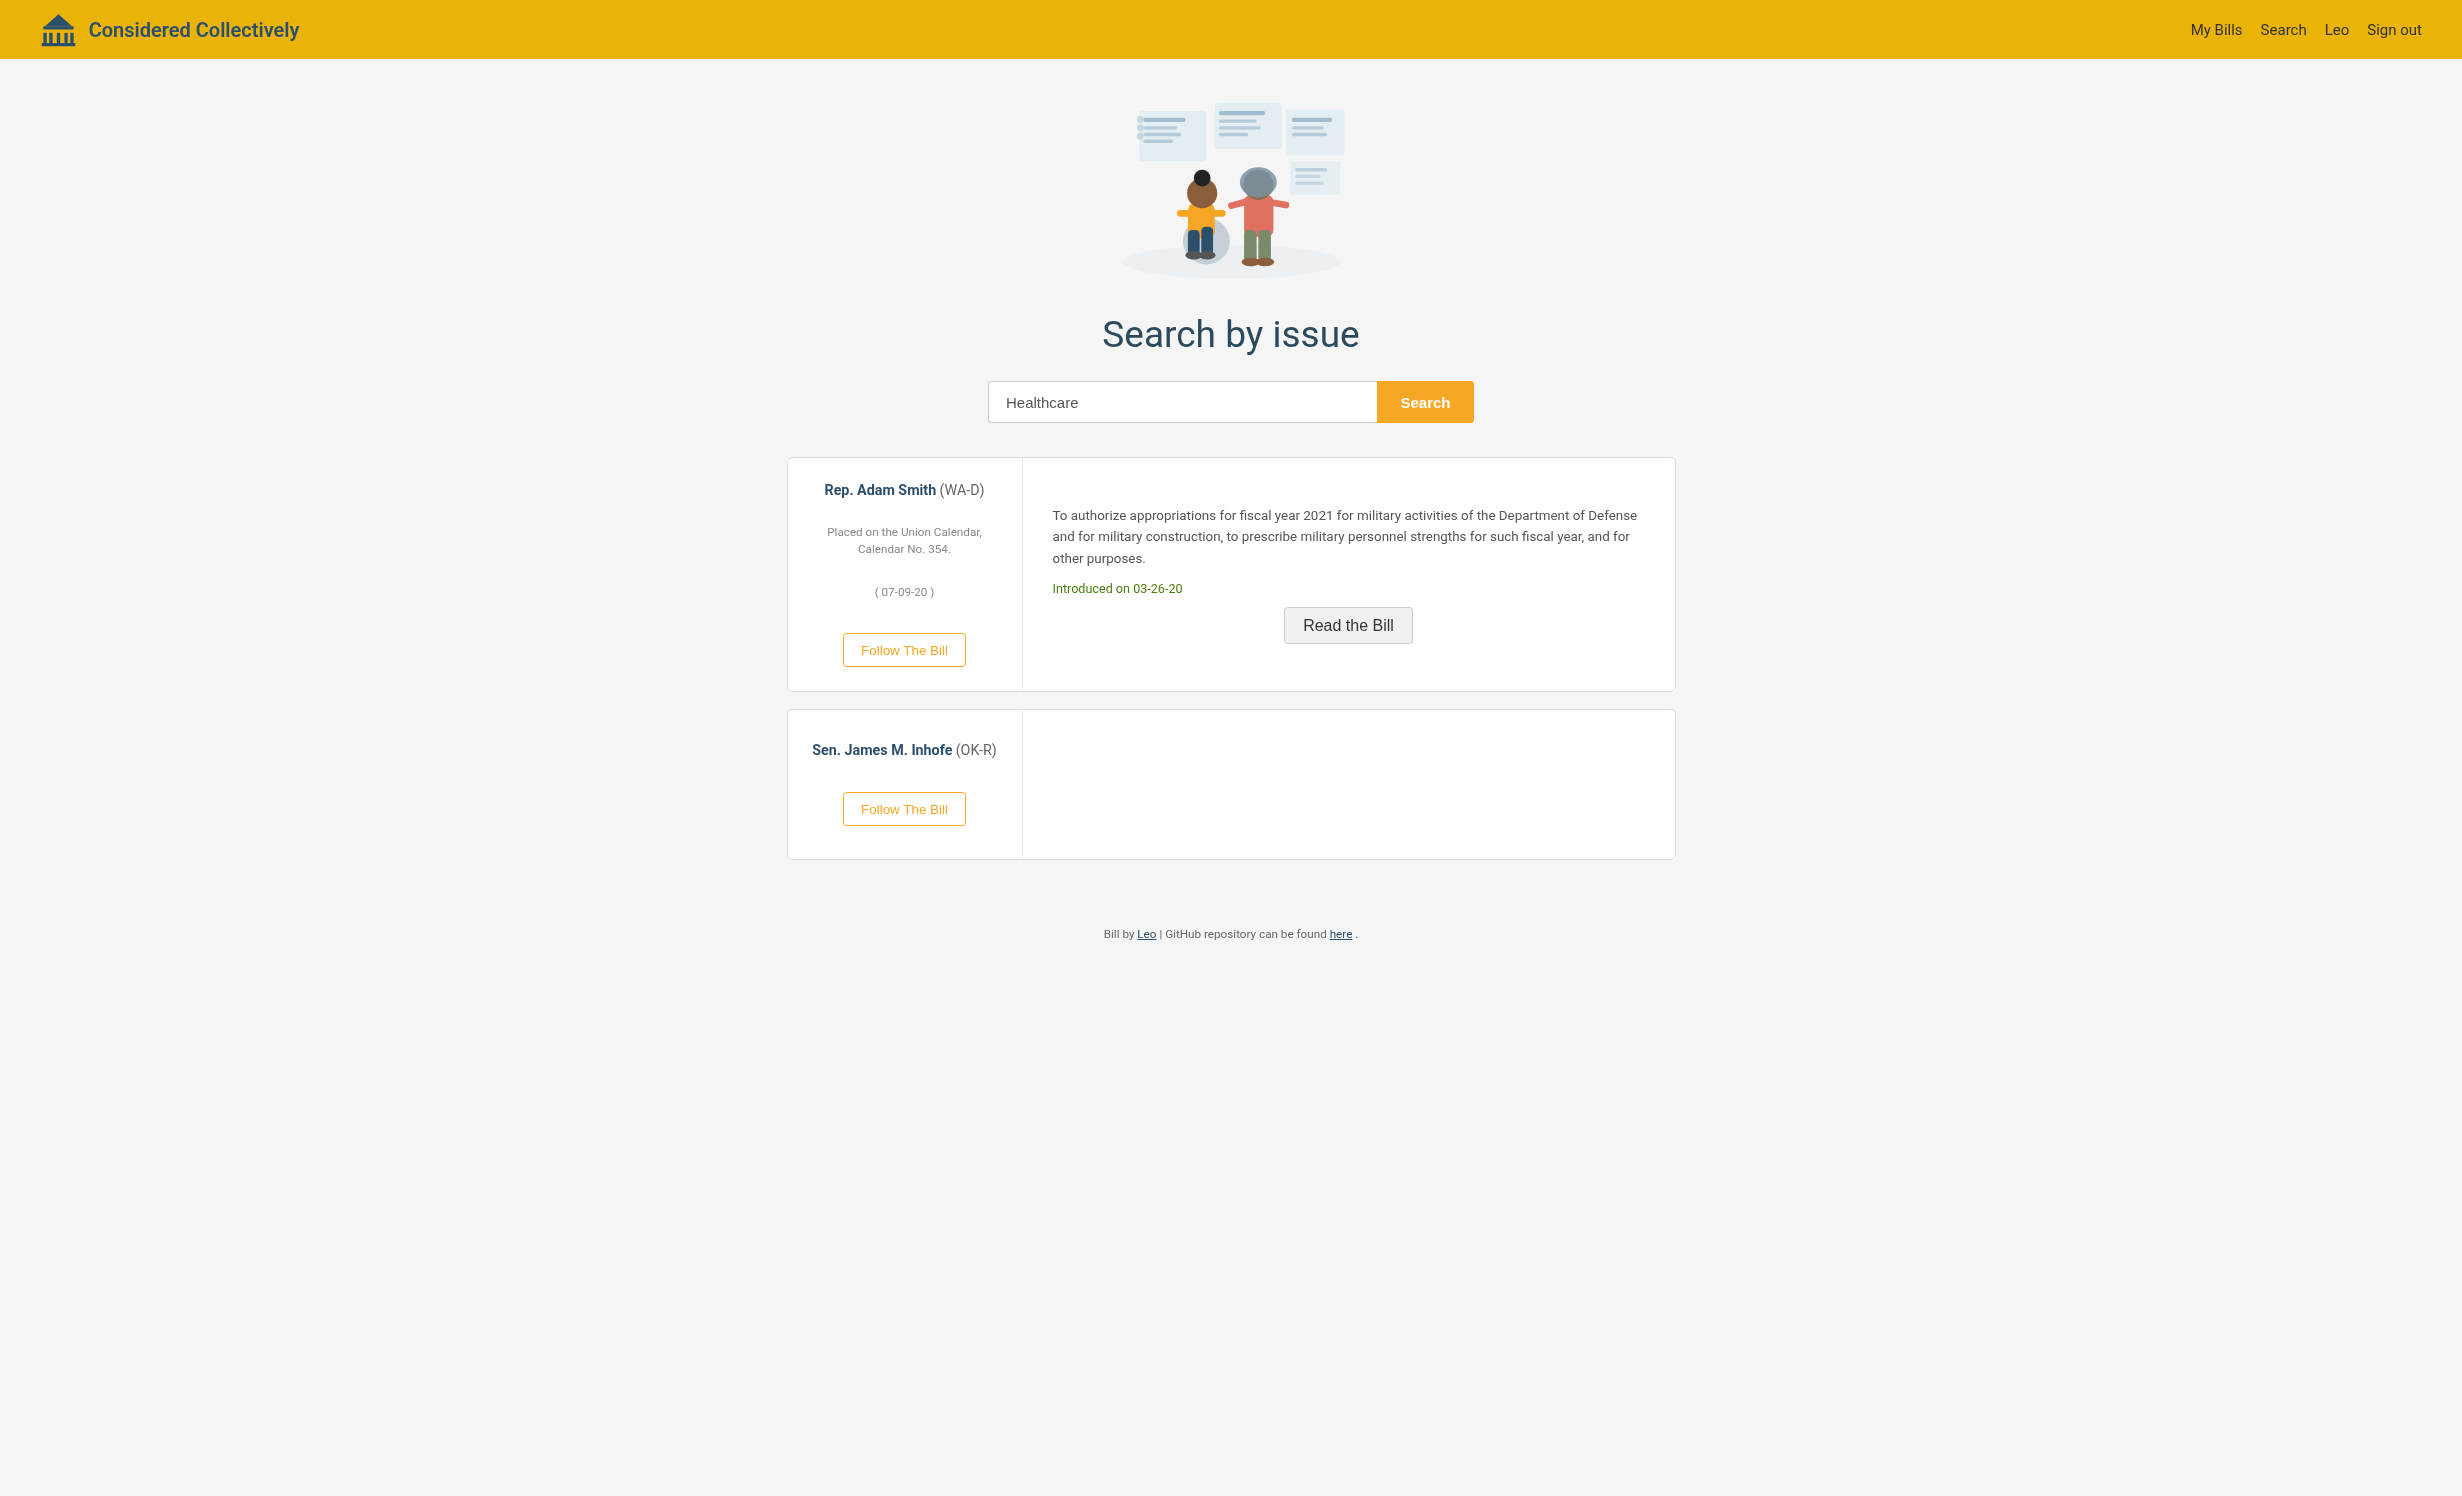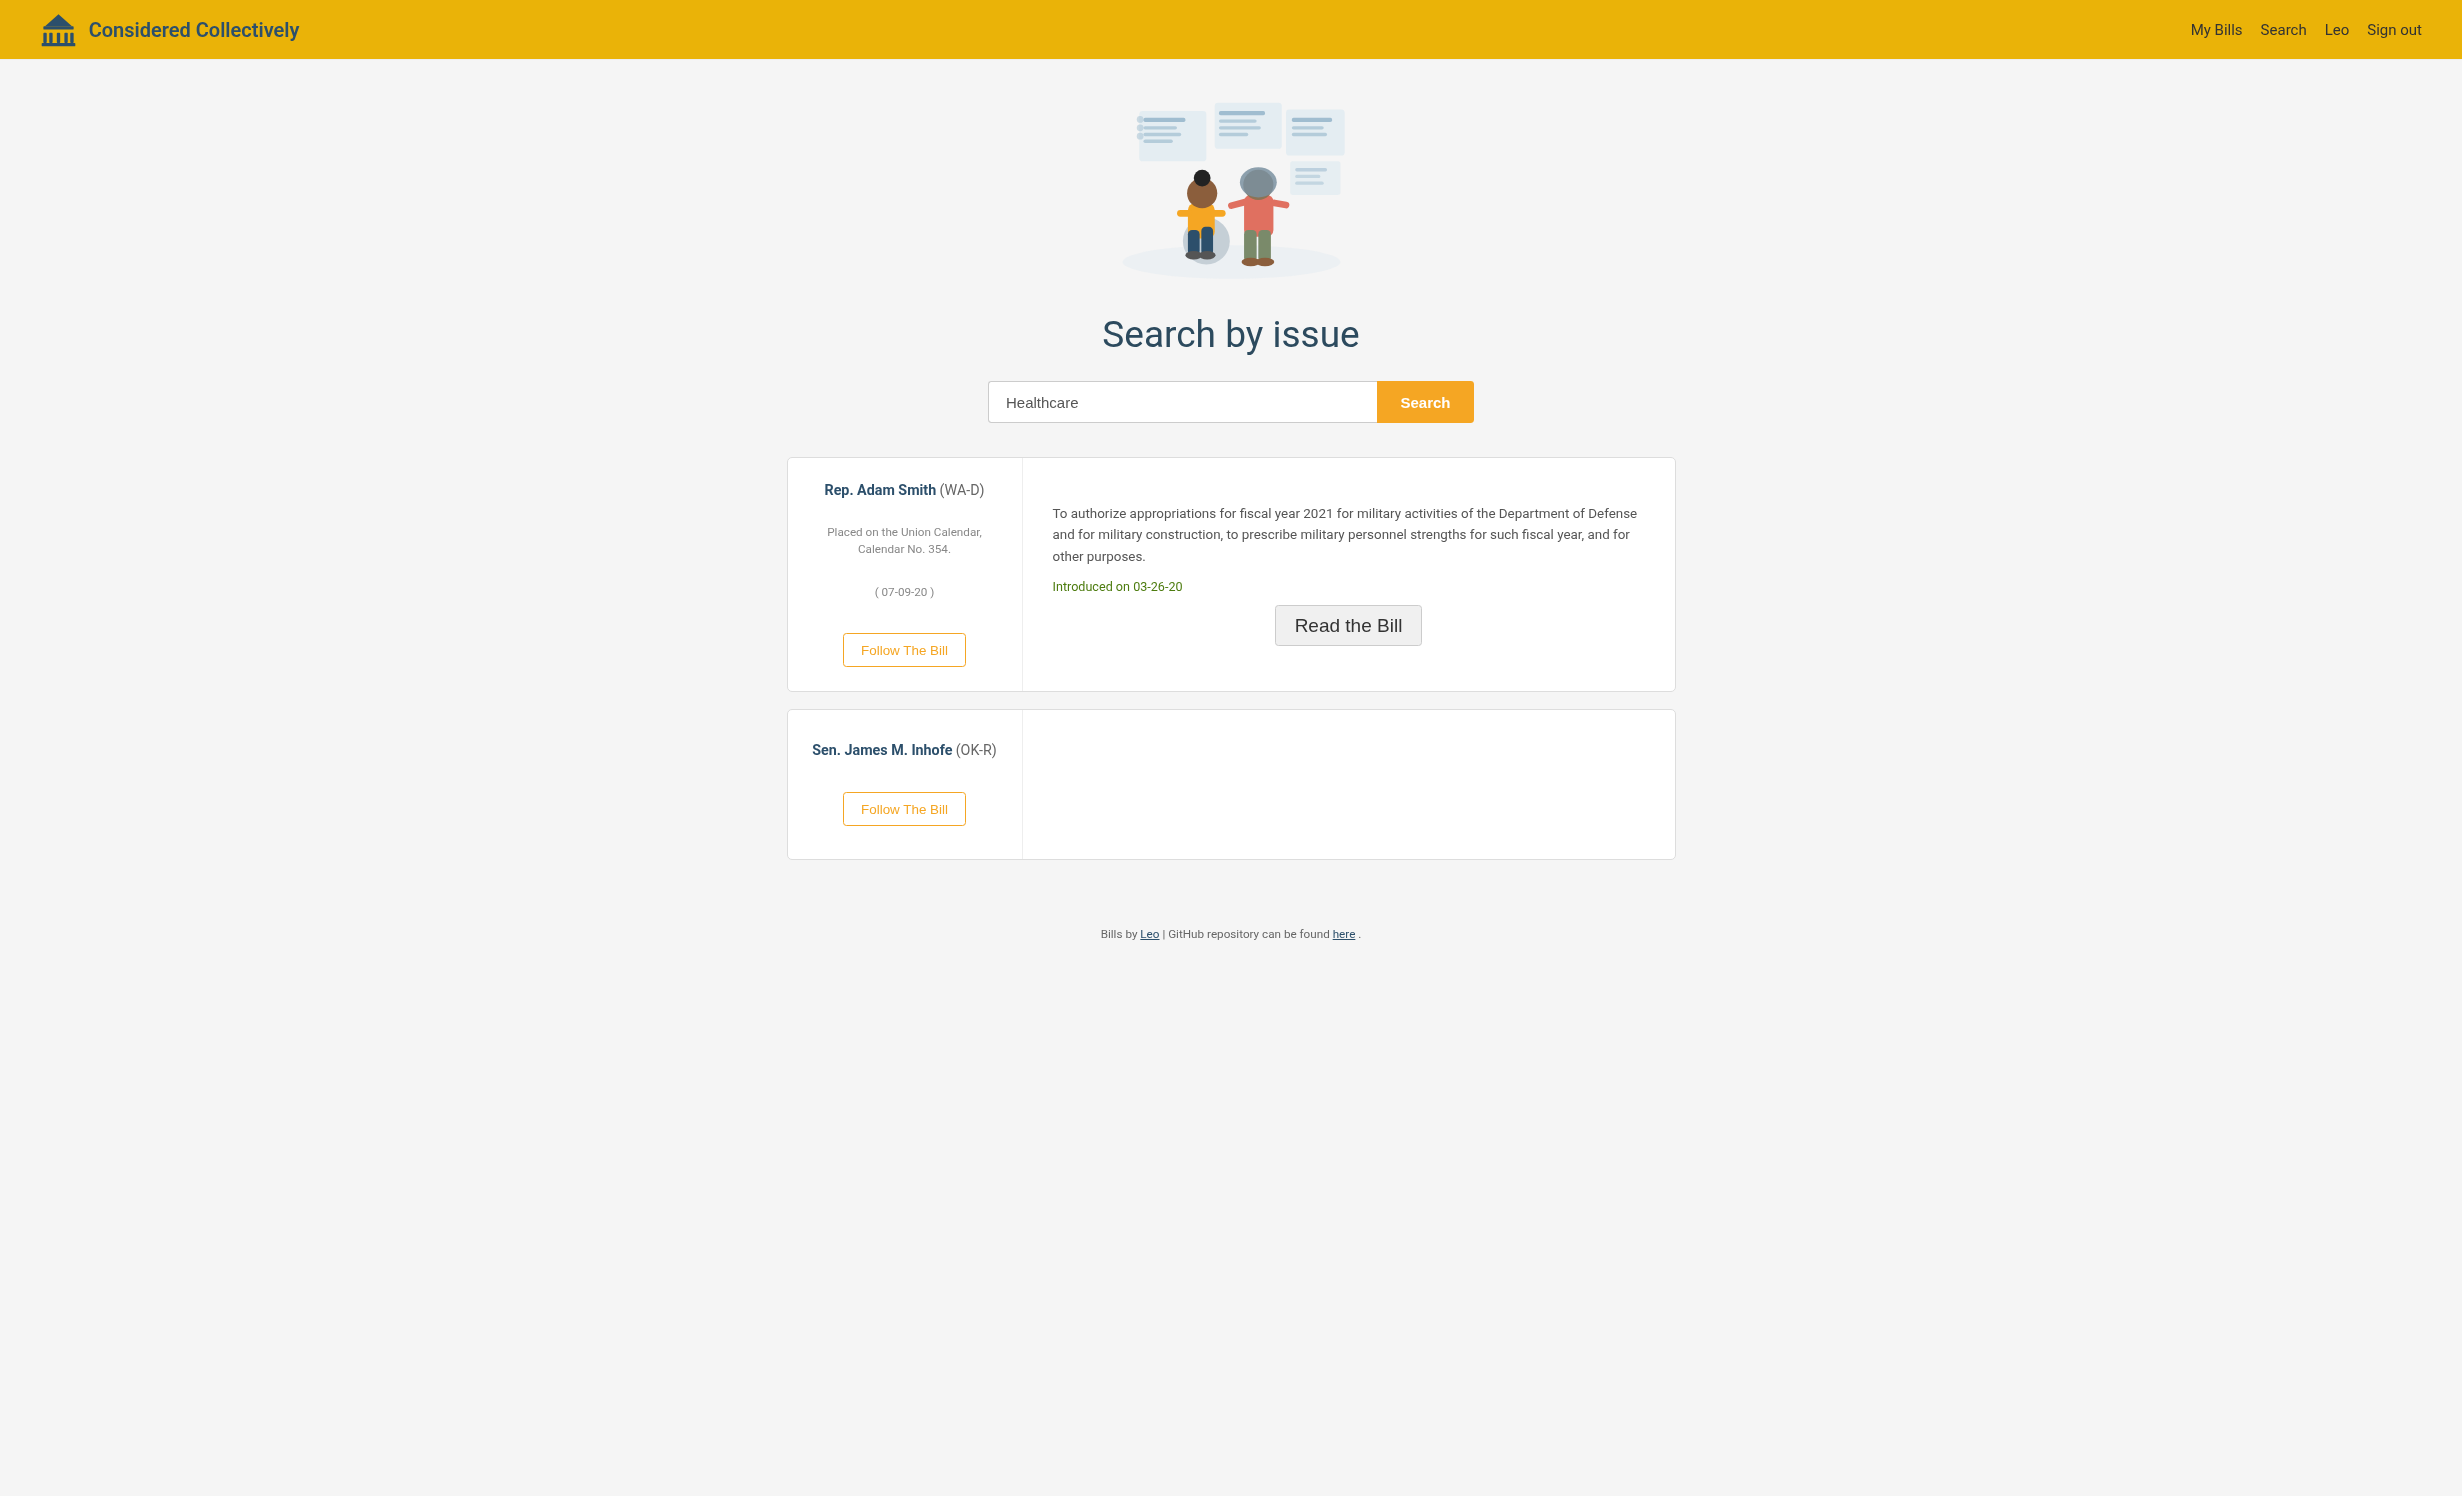--- a/index.html
+++ b/index.html
@@ -178,21 +178,21 @@
       font-size: 12.6px;
       color: #4d7c0f;
     }
     .read-btn {
       align-self: center;
       padding: 8.4px 18.5px;
       background: #f0f0f0;
       color: #333;
       border: 0.8px solid #ccc;
       border-radius: 3.4px;
-      font-size: 19px;
+      font-size: 16px;
       cursor: pointer;
     }
 
     
     .footer {
       text-align: center;
       font-size: 11.7px;
       color: #666;
       padding: 17px;
     }
@@ -332,19 +332,19 @@
         <span class="rep-name">Sen. James M. Inhofe</span>
         <span class="rep-party">(OK-R)</span>
       </div>
       <button class="follow-btn">Follow The Bill</button>
     </div>
   </div>
 
 </div>
 
 <footer class="footer">
-  <span>Bills by </span>
+  <span>Bill by </span>
   <a href="#">Leo</a>
   <span> | GitHub repository can be found </span>
   <a href="#">here</a>
   <span>.</span>
 </footer>
 
 
 </body></html>

